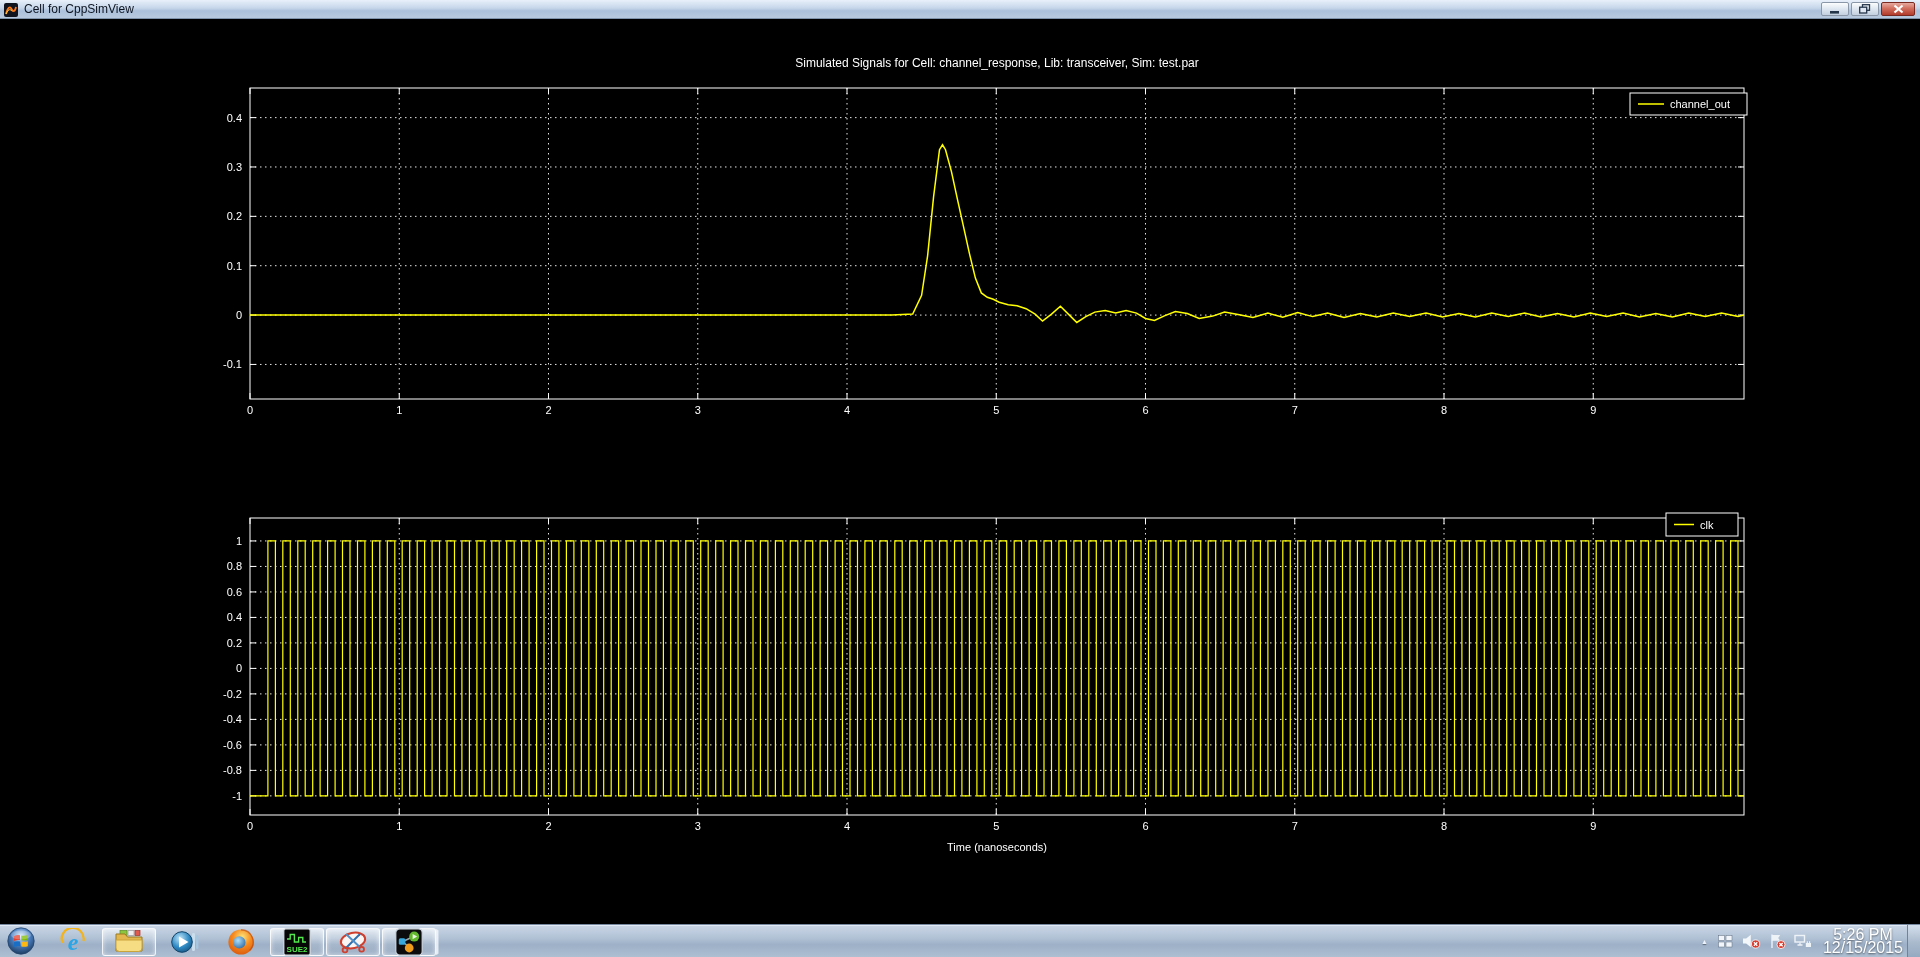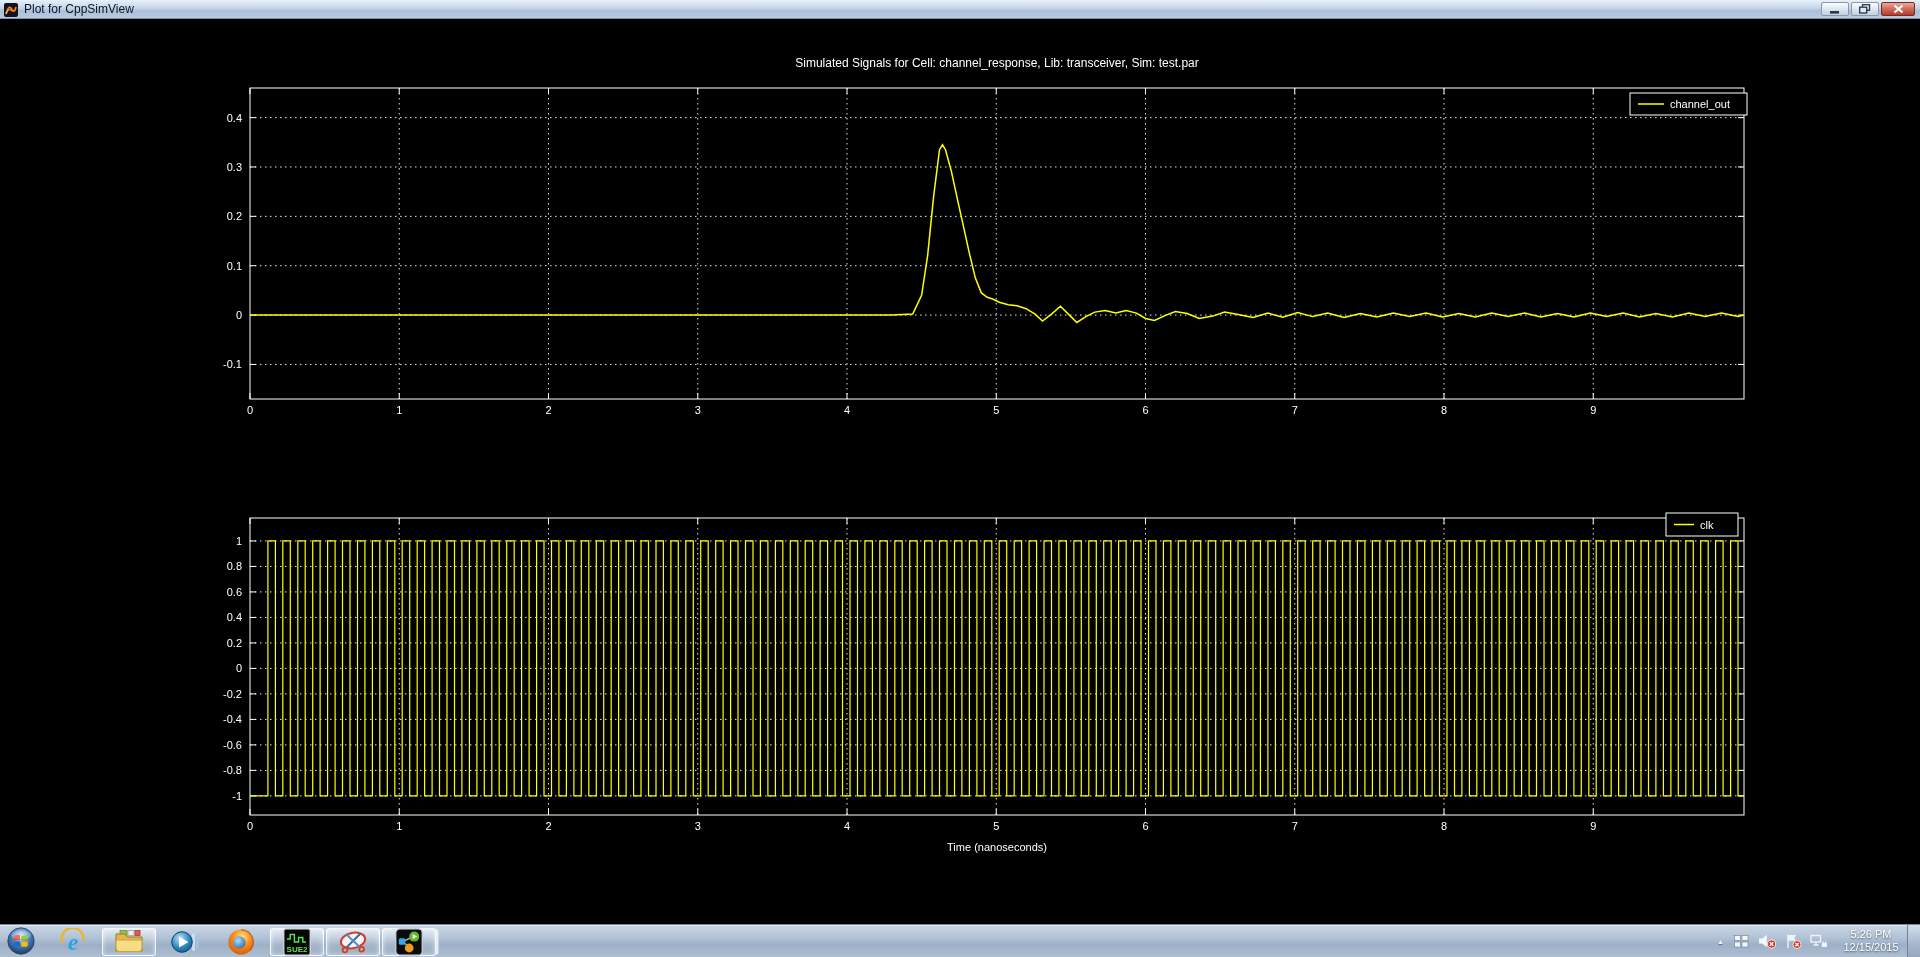--- a/index.html
+++ b/index.html
@@ -25,21 +25,21 @@
   .tb-item{width:54px;height:28px;margin:1px 1px 0 1px;display:flex;align-items:center;justify-content:center;
     border-radius:3px;position:relative;box-sizing:border-box;}
   .tb-item.open{border:1px solid rgba(255,255,255,.85);
     background:linear-gradient(rgba(255,255,255,.5),rgba(255,255,255,.14) 50%,rgba(120,140,168,.28));
     box-shadow:inset 0 0 5px rgba(255,255,255,.6);}
   .tb-item.stacked{box-shadow:inset 0 0 5px rgba(255,255,255,.6),3px 0 0 -1px rgba(255,255,255,.6),5px 0 0 -2px rgba(235,242,250,.45);}
   .tb-orb{width:30px;height:30px;margin:0 9px 0 6px;display:flex;align-items:center;justify-content:center;}
   .tray{position:absolute;right:17px;bottom:0;height:32px;display:flex;align-items:center;gap:5px;z-index:11;}
   .tray-arrow{font-size:7px;color:#eef3f9;padding:0 3px;text-shadow:0 1px 1px rgba(0,0,0,.4);}
   .tray-ic{display:flex;align-items:center;justify-content:center;padding:0 1px;}
-  .tray-clock{text-align:center;font-size:11px;line-height:13px;color:#fff;min-width:64px;
+  .tray-clock{text-align:center;font-size:16px;line-height:13px;color:#fff;min-width:64px;
     text-shadow:0 1px 2px rgba(0,0,0,.55);margin-left:4px;}
   .show-desktop{position:absolute;right:0;bottom:0;width:13px;height:32px;z-index:12;
     background:linear-gradient(#d4dfec,#a9bacd 55%,#95a9c0);border-left:1px solid #6f8399;box-sizing:border-box;}
 </style>
 </head>
 <body>
 
 <div id="screen">
 
   <svg id="plots" width="1920" height="957">
@@ -212,21 +212,21 @@
     </svg>
 
   <div class="titlebar">
     <span class="tb-icon">
       <svg width="14" height="14" viewBox="0 0 14 14">
           <rect width="14" height="14" rx="2" fill="#10141f"></rect>
           <path d="M2,11 C4,4 6,3 7.5,6 S11,9 12,4" fill="none" stroke="#ff7a1a" stroke-width="1.8"></path>
           <path d="M2,11 C4,6.5 6,5.5 8,8.2" fill="none" stroke="#ffd24a" stroke-width="1"></path>
         </svg>
     </span>
-    <span class="tb-title">Plot for CppSimView</span>
+    <span class="tb-title">Cell for CppSimView</span>
     <div class="tb-buttons">
       <div class="tb-btn">
         <svg width="10" height="9">
             <rect x="0" y="6" width="9" height="2.6" fill="#25354a"></rect>
           </svg>
       </div>
       <div class="tb-btn">
         <svg width="12" height="10">
             <rect x="3.5" y="0.7" width="7" height="5.6" fill="none" stroke="#25354a" stroke-width="1.3"></rect>
             <rect x="0.7" y="3.2" width="7" height="5.8" fill="#dfe8f2" stroke="#25354a" stroke-width="1.3"></rect>

